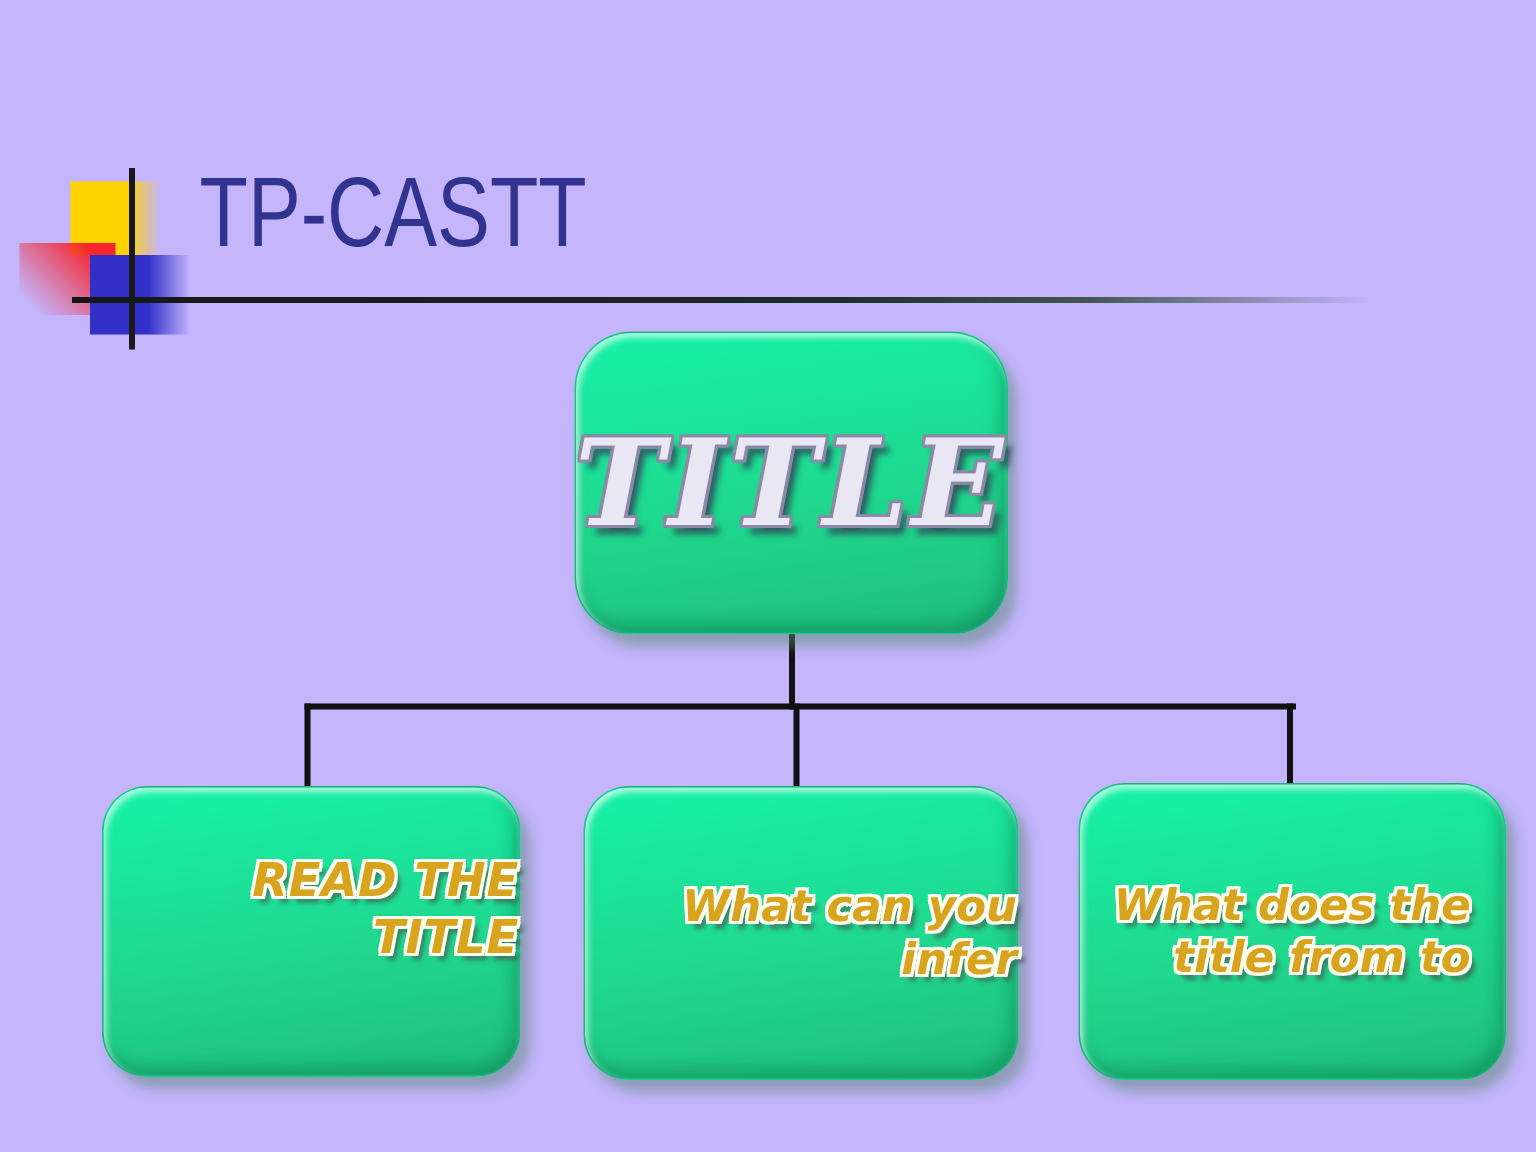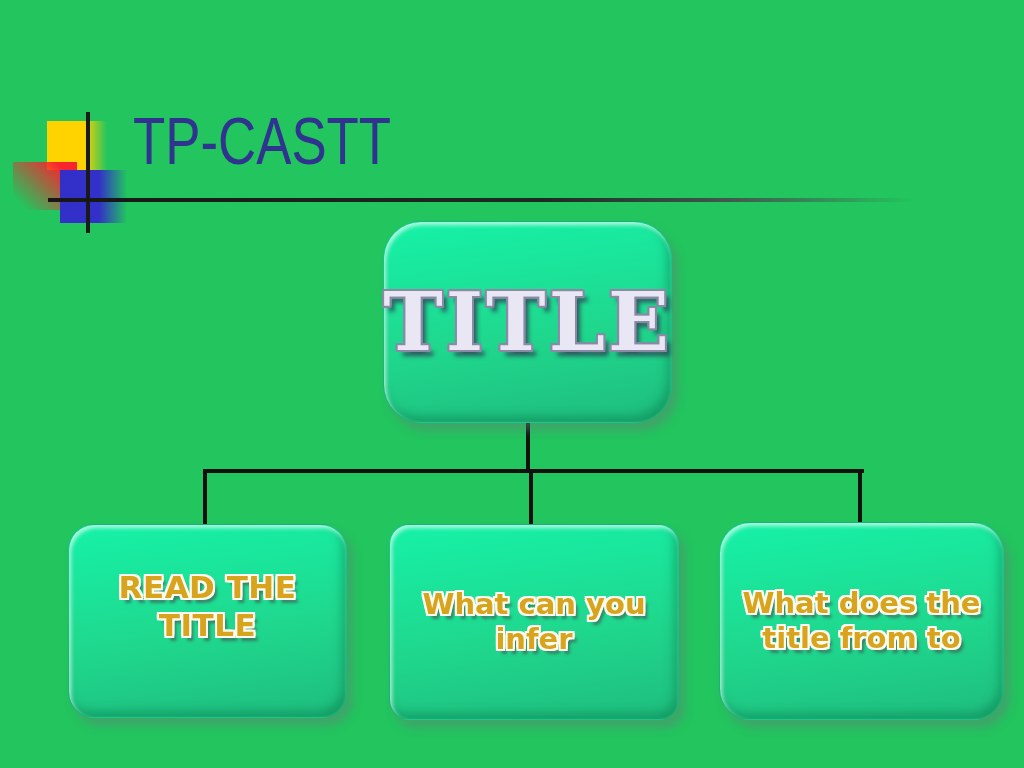--- a/index.html
+++ b/index.html
@@ -1,62 +1,63 @@
 <!DOCTYPE html>
 <html><head>
 <meta charset="utf-8">
 <style>
   html,body{margin:0;padding:0;background:#C7FDEE;}
   .slide{
     position:relative;width:1024px;height:768px;overflow:hidden;
-    background:#22c55e;font-family:"Liberation Sans",sans-serif;
+    background:#c4b5fd;font-family:"Liberation Sans",sans-serif;
   }
   
   .sq{position:absolute;}
   .sq-yellow{left:47px;top:121px;width:60px;height:49px;
     background:linear-gradient(90deg,#FFD300 0%,#FFD300 62%,rgba(255,211,0,0) 100%);}
   .sq-red{left:13px;top:162px;width:64px;height:48px;
     background:linear-gradient(225deg,#F5262E 0%,#F5262E 18%,rgba(245,38,46,0) 88%);}
   .sq-blue{left:60px;top:170px;width:67px;height:53px;
     background:linear-gradient(90deg,#3230C8 0%,#3230C8 58%,rgba(50,48,200,0) 100%);}
   .cross-v{left:86px;top:112px;width:4px;height:121px;background:#1A1A1A;}
   .rule{left:48px;top:198px;width:902px;height:4px;
     background:linear-gradient(90deg,#161616 0%,#1d2a26 55%,#41564e 75%,rgba(199,253,238,0) 96%);}
   .page-title{
     position:absolute;left:133px;top:108px;line-height:1;
     font-size:66px;color:#31348F;letter-spacing:0;
     transform:scaleX(0.8);transform-origin:left top;white-space:nowrap;
   }
   
   .node{
     position:absolute;display:flex;align-items:center;justify-content:center;
-    text-align:center;
+    text-align:right;
     background:linear-gradient(172deg,#15F2A8 0%,#1FD88E 55%,#1FBD7D 100%);
     border:1px solid rgba(15,160,110,0.45);
     box-shadow:
       inset 2px 3px 4px rgba(230,255,248,0.75),
       inset -4px -6px 10px rgba(10,125,80,0.5),
       6px 8px 8px rgba(90,135,118,0.5);
+    font-style: italic;
   }
   .node-root{
     left:383px;top:221px;width:287px;height:200px;border-radius:38px;
   }
   .root-label{
     font-family:"DejaVu Serif",serif;font-weight:bold;font-size:80px;
     letter-spacing:3px;color:#E9E7F4;line-height:1;
     text-shadow:
       -2px -2px 0 #8A89A6, 2px -2px 0 #8A89A6,
       -2px  2px 0 #8A89A6, 2px  2px 0 #8A89A6,
       -2px  0   0 #8A89A6, 2px  0   0 #8A89A6,
        0   -2px 0 #8A89A6, 0    2px 0 #8A89A6,
        5px  6px 4px rgba(50,60,85,0.8);
   }
   .node-child{border-radius:30px;}
-  .node-1{left:68px;top:524px;width:277px;height:192px;border-radius:26px;}
-  .node-2{left:389px;top:524px;width:288px;height:194px;border-radius:20px;}
+  .node-1{left:68px;top:524px;width:277px;height:192px;}
+  .node-2{left:389px;top:524px;width:288px;height:194px;}
   .node-3{left:719px;top:522px;width:283px;height:196px;border-radius:31px;}
   .child-label{
     font-family:"DejaVu Sans",sans-serif;font-weight:bold;
     color:#D8A41D;line-height:1.22;
     text-shadow:
       -2px -2px 0 #FFFDF2, 2px -2px 0 #FFFDF2,
       -2px  2px 0 #FFFDF2, 2px  2px 0 #FFFDF2,
       -2px  0   0 #FFFDF2, 2px  0   0 #FFFDF2,
        0   -2px 0 #FFFDF2, 0    2px 0 #FFFDF2,
        4px  5px 3px rgba(70,75,75,0.6);

